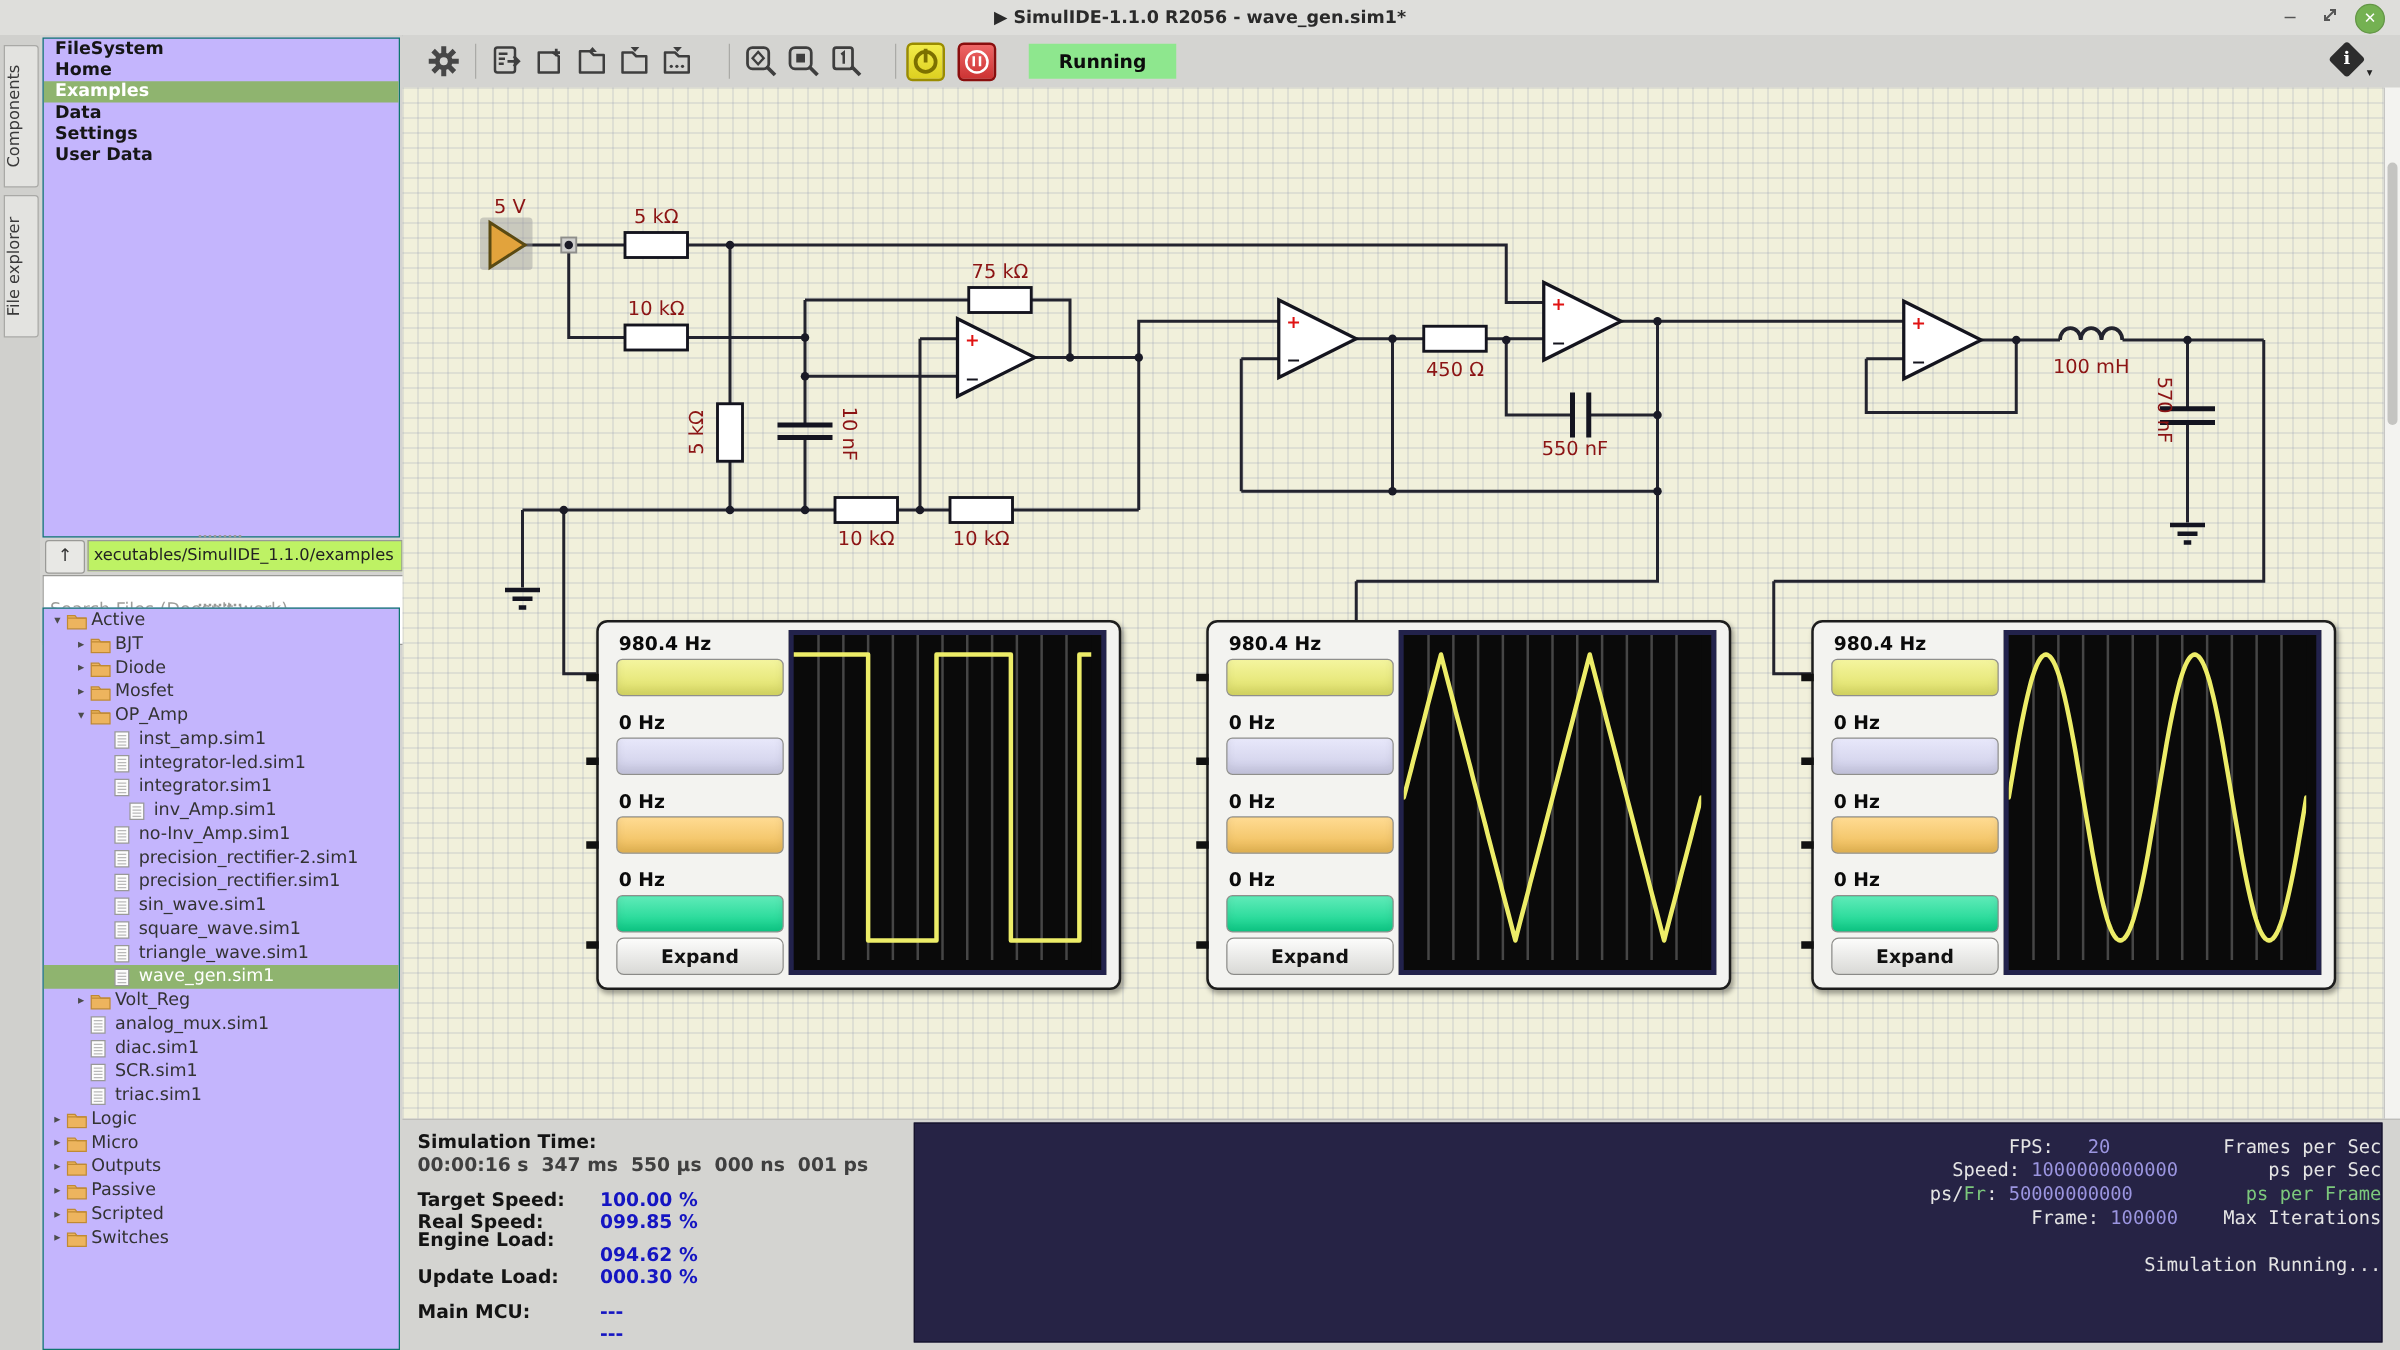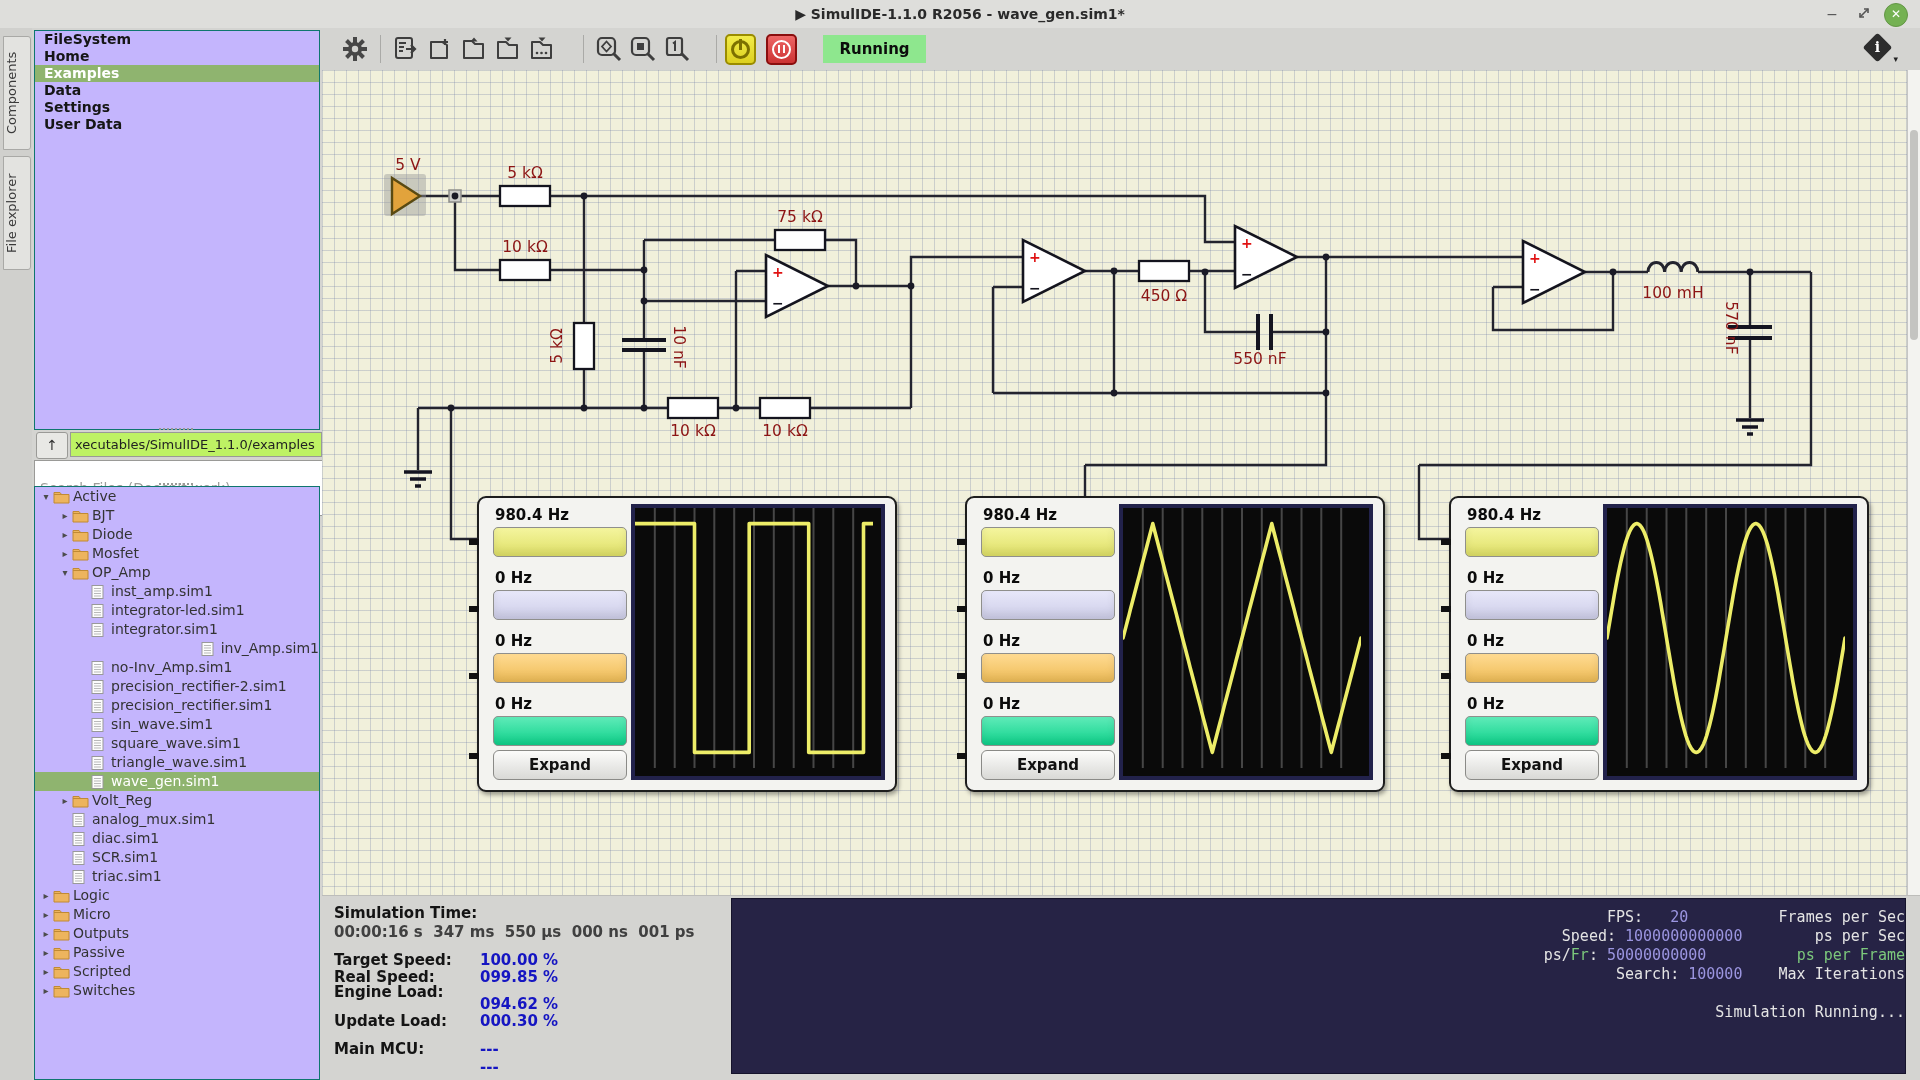--- a/index.html
+++ b/index.html
@@ -49,21 +49,21 @@
   .tsep{width:1px;height:28px;background:#aaaaa7;margin:0 8px;flex:none;}
   #power-btn{width:27px;height:27px;background:linear-gradient(#f2ec49,#ddd020);border:2px solid #9a8c00;border-radius:5px;
     display:flex;align-items:center;justify-content:center;cursor:pointer;flex:none;}
   #power-glyph{width:13px;height:13px;border:3px solid #7c7000;border-radius:50%;position:relative;}
   #power-glyph:after{content:"";position:absolute;left:4.5px;top:-4px;width:3px;height:11px;background:#7c7000;}
   #pause-btn{width:27px;height:27px;margin-left:10px;background:linear-gradient(#e66,#c33);border:2px solid #8a0e0e;border-radius:5px;
     display:flex;align-items:center;justify-content:center;cursor:pointer;flex:none;}
   #pause-glyph{width:15px;height:15px;border:2px solid #fff;border-radius:50%;position:relative;}
   #pause-glyph:before,#pause-glyph:after{content:"";position:absolute;top:3.5px;width:2.5px;height:8px;background:#fff;}
   #pause-glyph:before{left:3.5px;} #pause-glyph:after{left:8.5px;}
-  #running-badge{margin-left:26px;width:103px;height:28px;background:#8ee78e;text-align:center;line-height:28px;
+  #running-badge{margin-left:26px;width:118px;height:28px;background:#8ee78e;text-align:center;line-height:28px;
     font-size:15px;font-weight:bold;color:#0c0c0c;flex:none;}
   #info-btn{position:absolute;right:26px;top:34px;width:30px;height:30px;cursor:pointer;}
   #info-diamond{position:absolute;left:3px;top:3px;width:21px;height:21px;background:#2d2d2d;border-radius:3px;transform:rotate(45deg);}
   #info-i{position:absolute;left:3px;top:5px;width:21px;text-align:center;color:#fff;font-weight:bold;font-size:14px;font-family:"DejaVu Serif",serif;}
   #info-caret{position:absolute;right:-4px;bottom:0;font-size:9px;color:#222;}
 
   
   #canvas{left:322px;top:70px;width:1586px;height:825px;background:#f1f0db;overflow:hidden;
     background-image:linear-gradient(rgba(118,128,168,.30) 1px,transparent 1px),
                      linear-gradient(90deg,rgba(118,128,168,.30) 1px,transparent 1px);
@@ -188,21 +188,21 @@
           <span class="tlabel">integrator-led.sim1</span>
         </div>
         <div class="trow" style="padding-left: 42px;">
           <span class="arrow"></span>
           <span class="ticon"><svg width="13" height="16" viewBox="0 0 13 16">
               <rect x="1" y="1.5" width="11" height="13" fill="#fcfcfc" stroke="#999"></rect>
               <path d="M3 4.5h7M3 7h7M3 9.5h7M3 12h7" stroke="#b9b9b9" fill="none"></path>
             </svg></span>
           <span class="tlabel">integrator.sim1</span>
         </div>
-        <div class="trow" style="padding-left: 54px; justify-content: flex-end;">
+        <div class="trow" style="padding-left: 54px;">
           <span class="arrow"></span>
           <span class="ticon"><svg width="13" height="16" viewBox="0 0 13 16">
               <rect x="1" y="1.5" width="11" height="13" fill="#fcfcfc" stroke="#999"></rect>
               <path d="M3 4.5h7M3 7h7M3 9.5h7M3 12h7" stroke="#b9b9b9" fill="none"></path>
             </svg></span>
           <span class="tlabel">inv_Amp.sim1</span>
         </div>
         <div class="trow" style="padding-left: 42px;">
           <span class="arrow"></span>
           <span class="ticon"><svg width="13" height="16" viewBox="0 0 13 16">
@@ -657,19 +657,19 @@
     <div class="abs sval" style="top:99px;">094.62 %</div>
     <div class="abs sline" style="top:116px;">Update Load:</div>
     <div class="abs sval" style="top:116px;">000.30 %</div>
     <div class="abs sline" style="top:144px;">Main MCU:</div>
     <div class="abs sval" style="top:144px;">---</div>
     <div class="abs sval" style="top:162px;">---</div>
     <div class="abs" id="console">
         <div class="cline"><span class="c-w">FPS:   </span><span class="c-b">20</span><span class="c-w">          </span><span class="c-w">Frames per Sec</span></div>
         <div class="cline"><span class="c-w">Speed: </span><span class="c-b">1000000000000</span><span class="c-w">        </span><span class="c-w">ps per Sec</span></div>
         <div class="cline"><span class="c-w">ps/</span><span class="c-g">Fr</span><span class="c-w">: </span><span class="c-b">50000000000</span><span class="c-w">          </span><span class="c-g">ps per Frame</span></div>
-        <div class="cline"><span class="c-w">Search: </span><span class="c-b">100000</span><span class="c-w">    </span><span class="c-w">Max Iterations</span></div>
+        <div class="cline"><span class="c-w">Frame: </span><span class="c-b">100000</span><span class="c-w">    </span><span class="c-w">Max Iterations</span></div>
         <div class="cline">&nbsp;</div>
         <div class="cline"><span class="c-w">    Simulation Running...</span></div>
       </div>
   </div>
 
 </div>
 
 </body></html>

